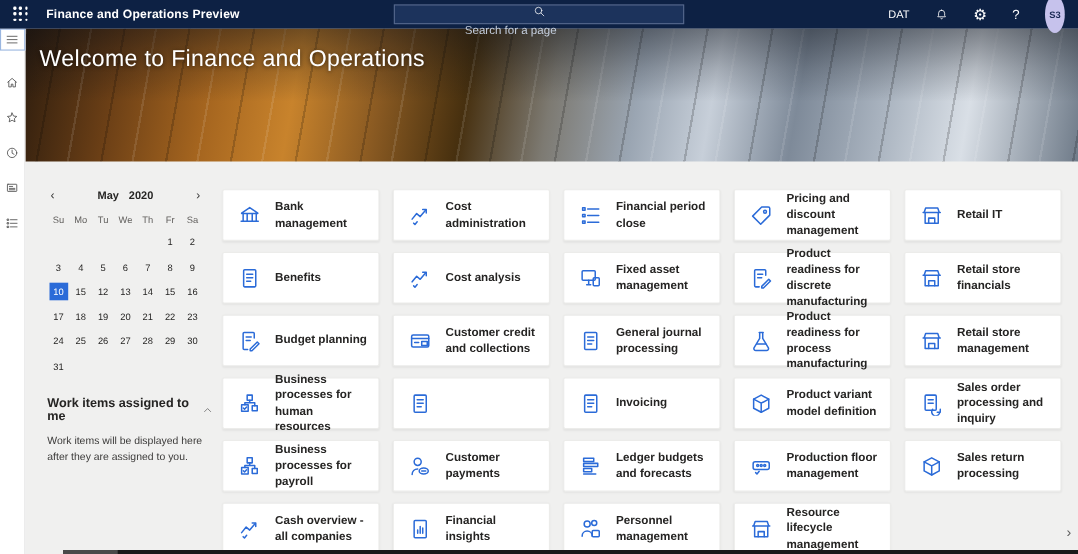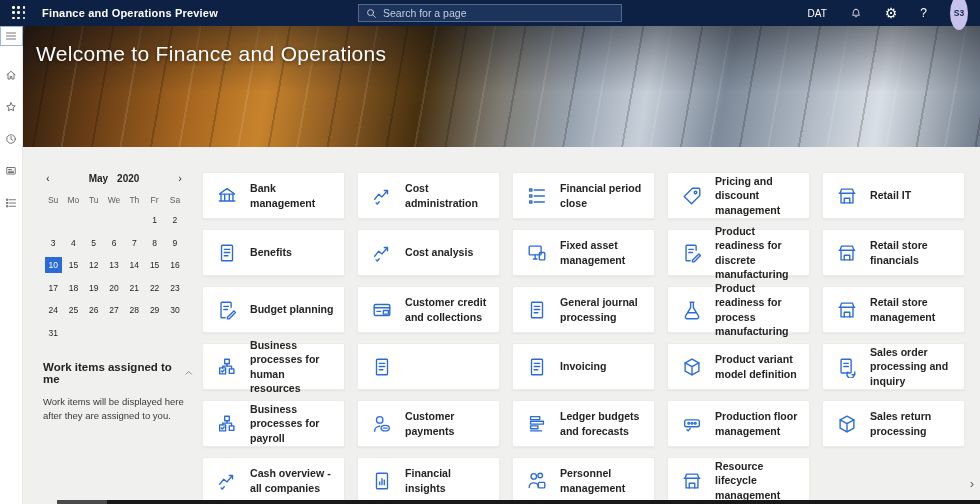--- a/index.html
+++ b/index.html
@@ -3,21 +3,21 @@
 <meta charset="utf-8">
 <style>
   * { margin:0; padding:0; box-sizing:border-box; }
   html,body { width:980px; height:504px; overflow:hidden; font-family:"Liberation Sans", sans-serif; background:#f0f0ef; }
 
   
   .topbar { position:relative; height:26px; background:#0d2144; display:flex; align-items:center; padding:1px 10px; color:#fff; z-index:30; }
   .waffle { width:14px; height:14px; display:grid; grid-template-columns:repeat(3,1fr); gap:2px; margin-left:2px; cursor:pointer; }
   .waffle i { width:2.5px; height:2.5px; background:#fff; border-radius:50%; }
   .app-title { font-size:11px; font-weight:700; margin-left:16px; letter-spacing:.2px; }
-  .searchbox { position:absolute; left:50%; top:4px; transform:translateX(-50%); width:264px; height:18px; background:#1c335c; border:1px solid #56688c; display:flex; align-items:center; padding:0 7px; gap:6px; }
+  .searchbox { position:absolute; left:50%; top:4px; transform:translateX(-50%); width:264px; height:18px; background:#1c335c; border:1px solid #56688c; display:flex; align-items:center; padding:0 7px; gap:6px;flex-direction:column; }
   .searchbox svg { flex:0 0 auto; }
   .searchbox input { flex:1; background:transparent; border:none; outline:none; color:#e8edf5; font-size:10.5px; font-family:"Liberation Sans",sans-serif; }
   .searchbox input::placeholder { color:#c3cddd; }
   .top-right { position:absolute; right:12px; top:0; height:26px; display:flex; align-items:center; gap:23px; }
   .env-label { font-size:10px; color:#fff; cursor:pointer; }
   .top-icon { display:flex; align-items:center; cursor:pointer; color:#fff; }
   .gear-glyph { font-size:14px; line-height:1; }
   .help-glyph { font-size:12px; }
   .avatar { width:18px; height:34px; border-radius:50%; background:#c6c2ec; color:#1b2a56; font-size:8.5px; font-weight:700; display:flex; align-items:center; justify-content:center; cursor:pointer; }
 

